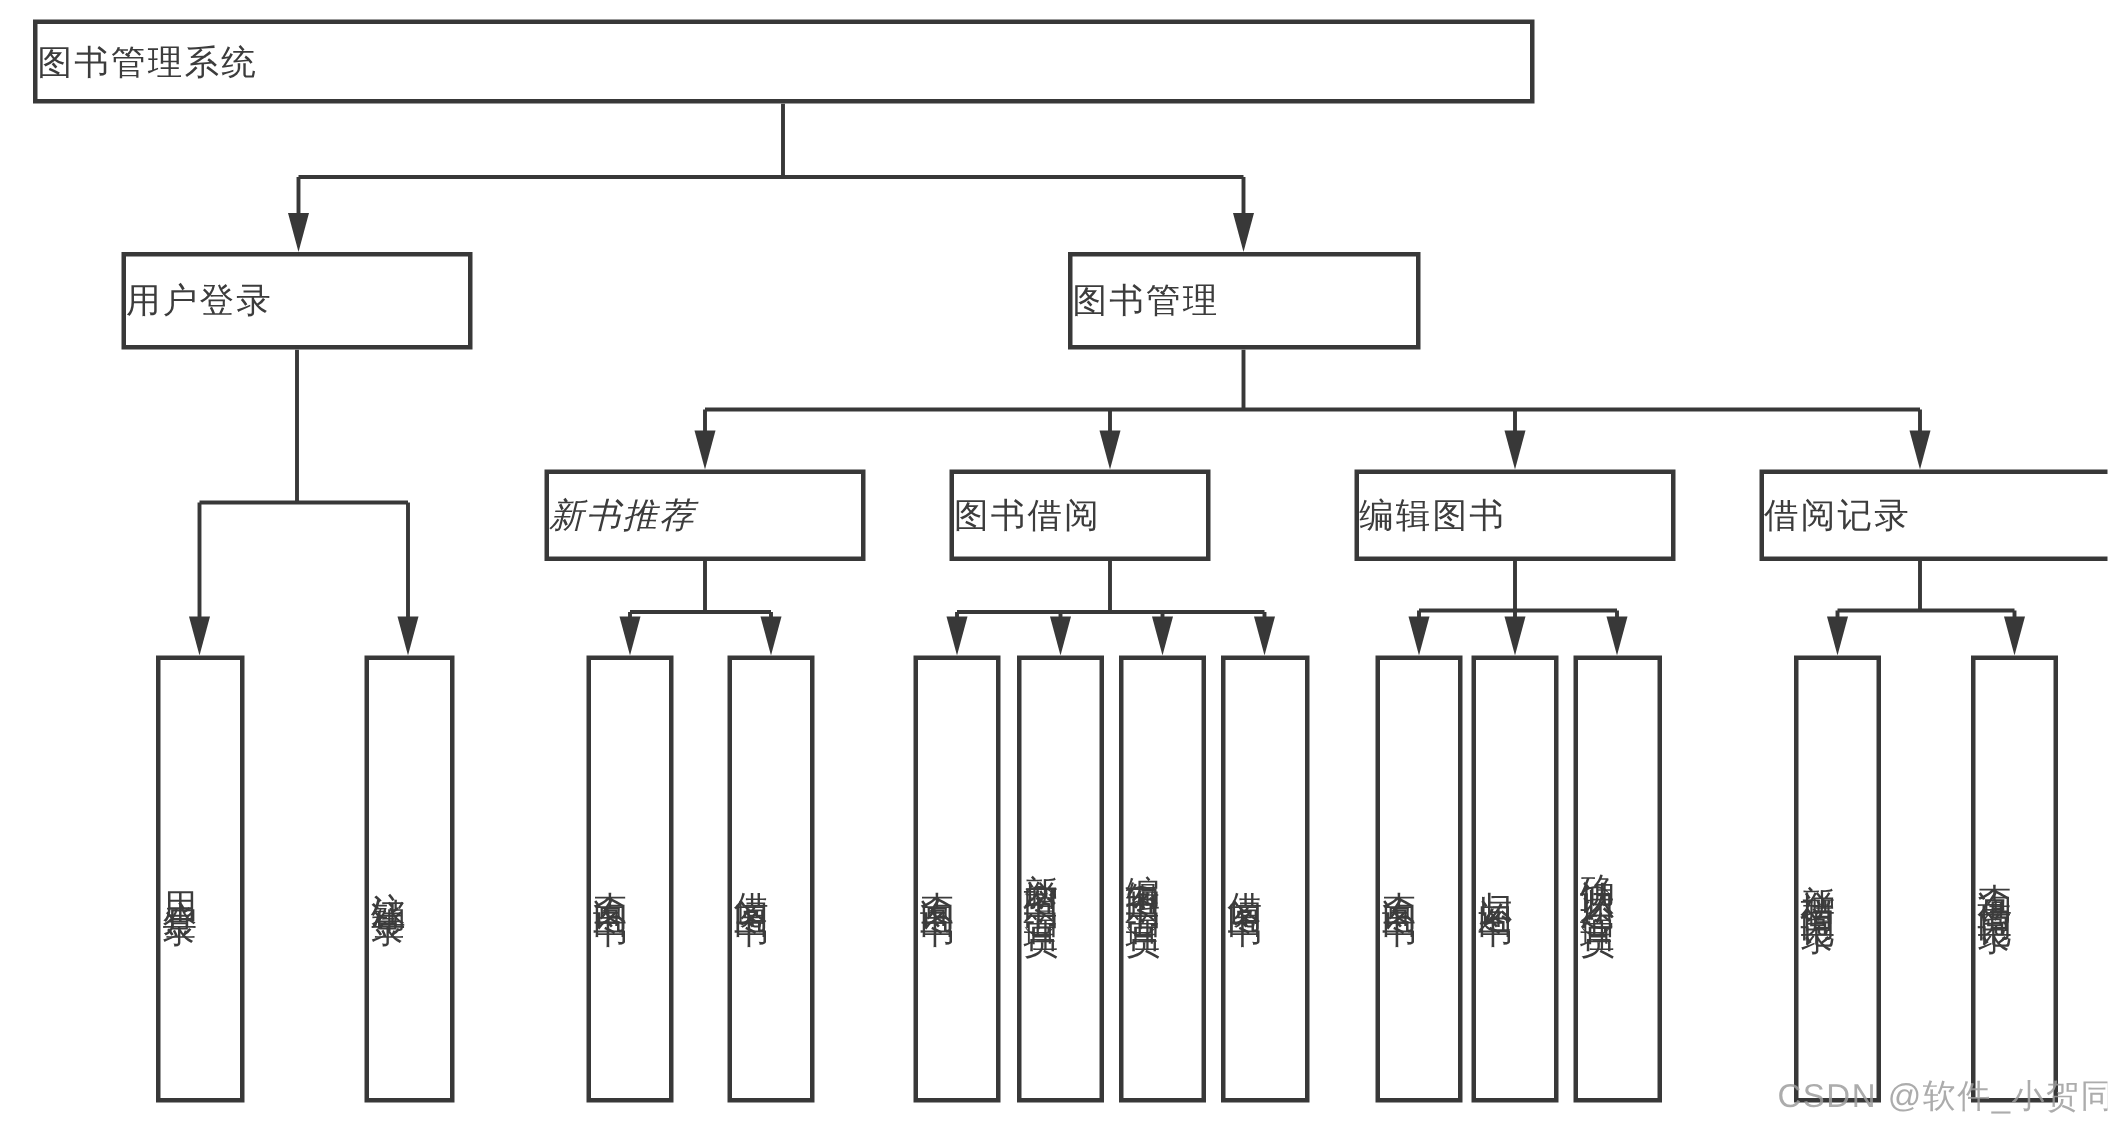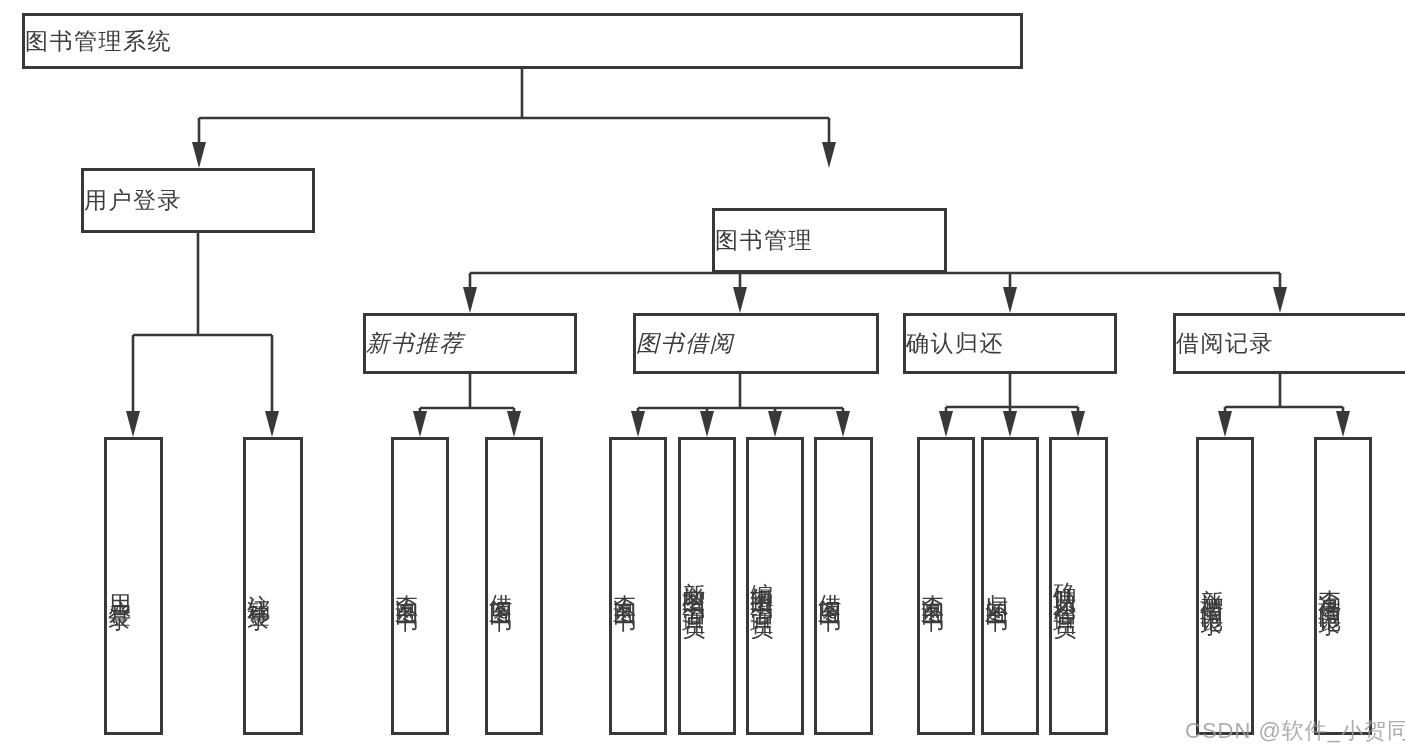--- a/index.html
+++ b/index.html
@@ -102,32 +102,32 @@
   </g>
 </svg>
 
 <div class="node" style="left:22px; top:13px; width:1001px; height:56px;">
   <span class="htext">图书管理系统</span>
 </div>
 
 <div class="node" style="left:81px; top:168px; width:234px; height:65px;">
   <span class="htext">用户登录</span>
 </div>
-<div class="node" style="left:712px; top:168px; width:235px; height:65px;margin-top:40px;">
+<div class="node" style="left:712px; top:168px; width:235px; height:65px;">
   <span class="htext">图书管理</span>
 </div>
 
 <div class="node" style="left:363px; top:313px; width:214px; height:61px;font-style:italic;">
   <span class="htext">新书推荐</span>
 </div>
-<div class="node" style="left:633px; top:313px; width:246px; height:61px;font-style:italic;">
+<div class="node" style="left:633px; top:313px; width:174px; height:61px;">
   <span class="htext">图书借阅</span>
 </div>
 <div class="node" style="left:903px; top:313px; width:214px; height:61px;">
-  <span class="htext">确认归还</span>
+  <span class="htext">编辑图书</span>
 </div>
 <div class="node" style="left:1173px; top:313px; width:259px; height:61px;">
   <span class="htext">借阅记录</span>
 </div>
 
 <div class="node" style="left:104px; top:437px; width:59px; height:298px;">
   <span class="vtext">用户登录</span>
 </div>
 <div class="node" style="left:243px; top:437px; width:60px; height:298px;">
   <span class="vtext">注销登录</span>

